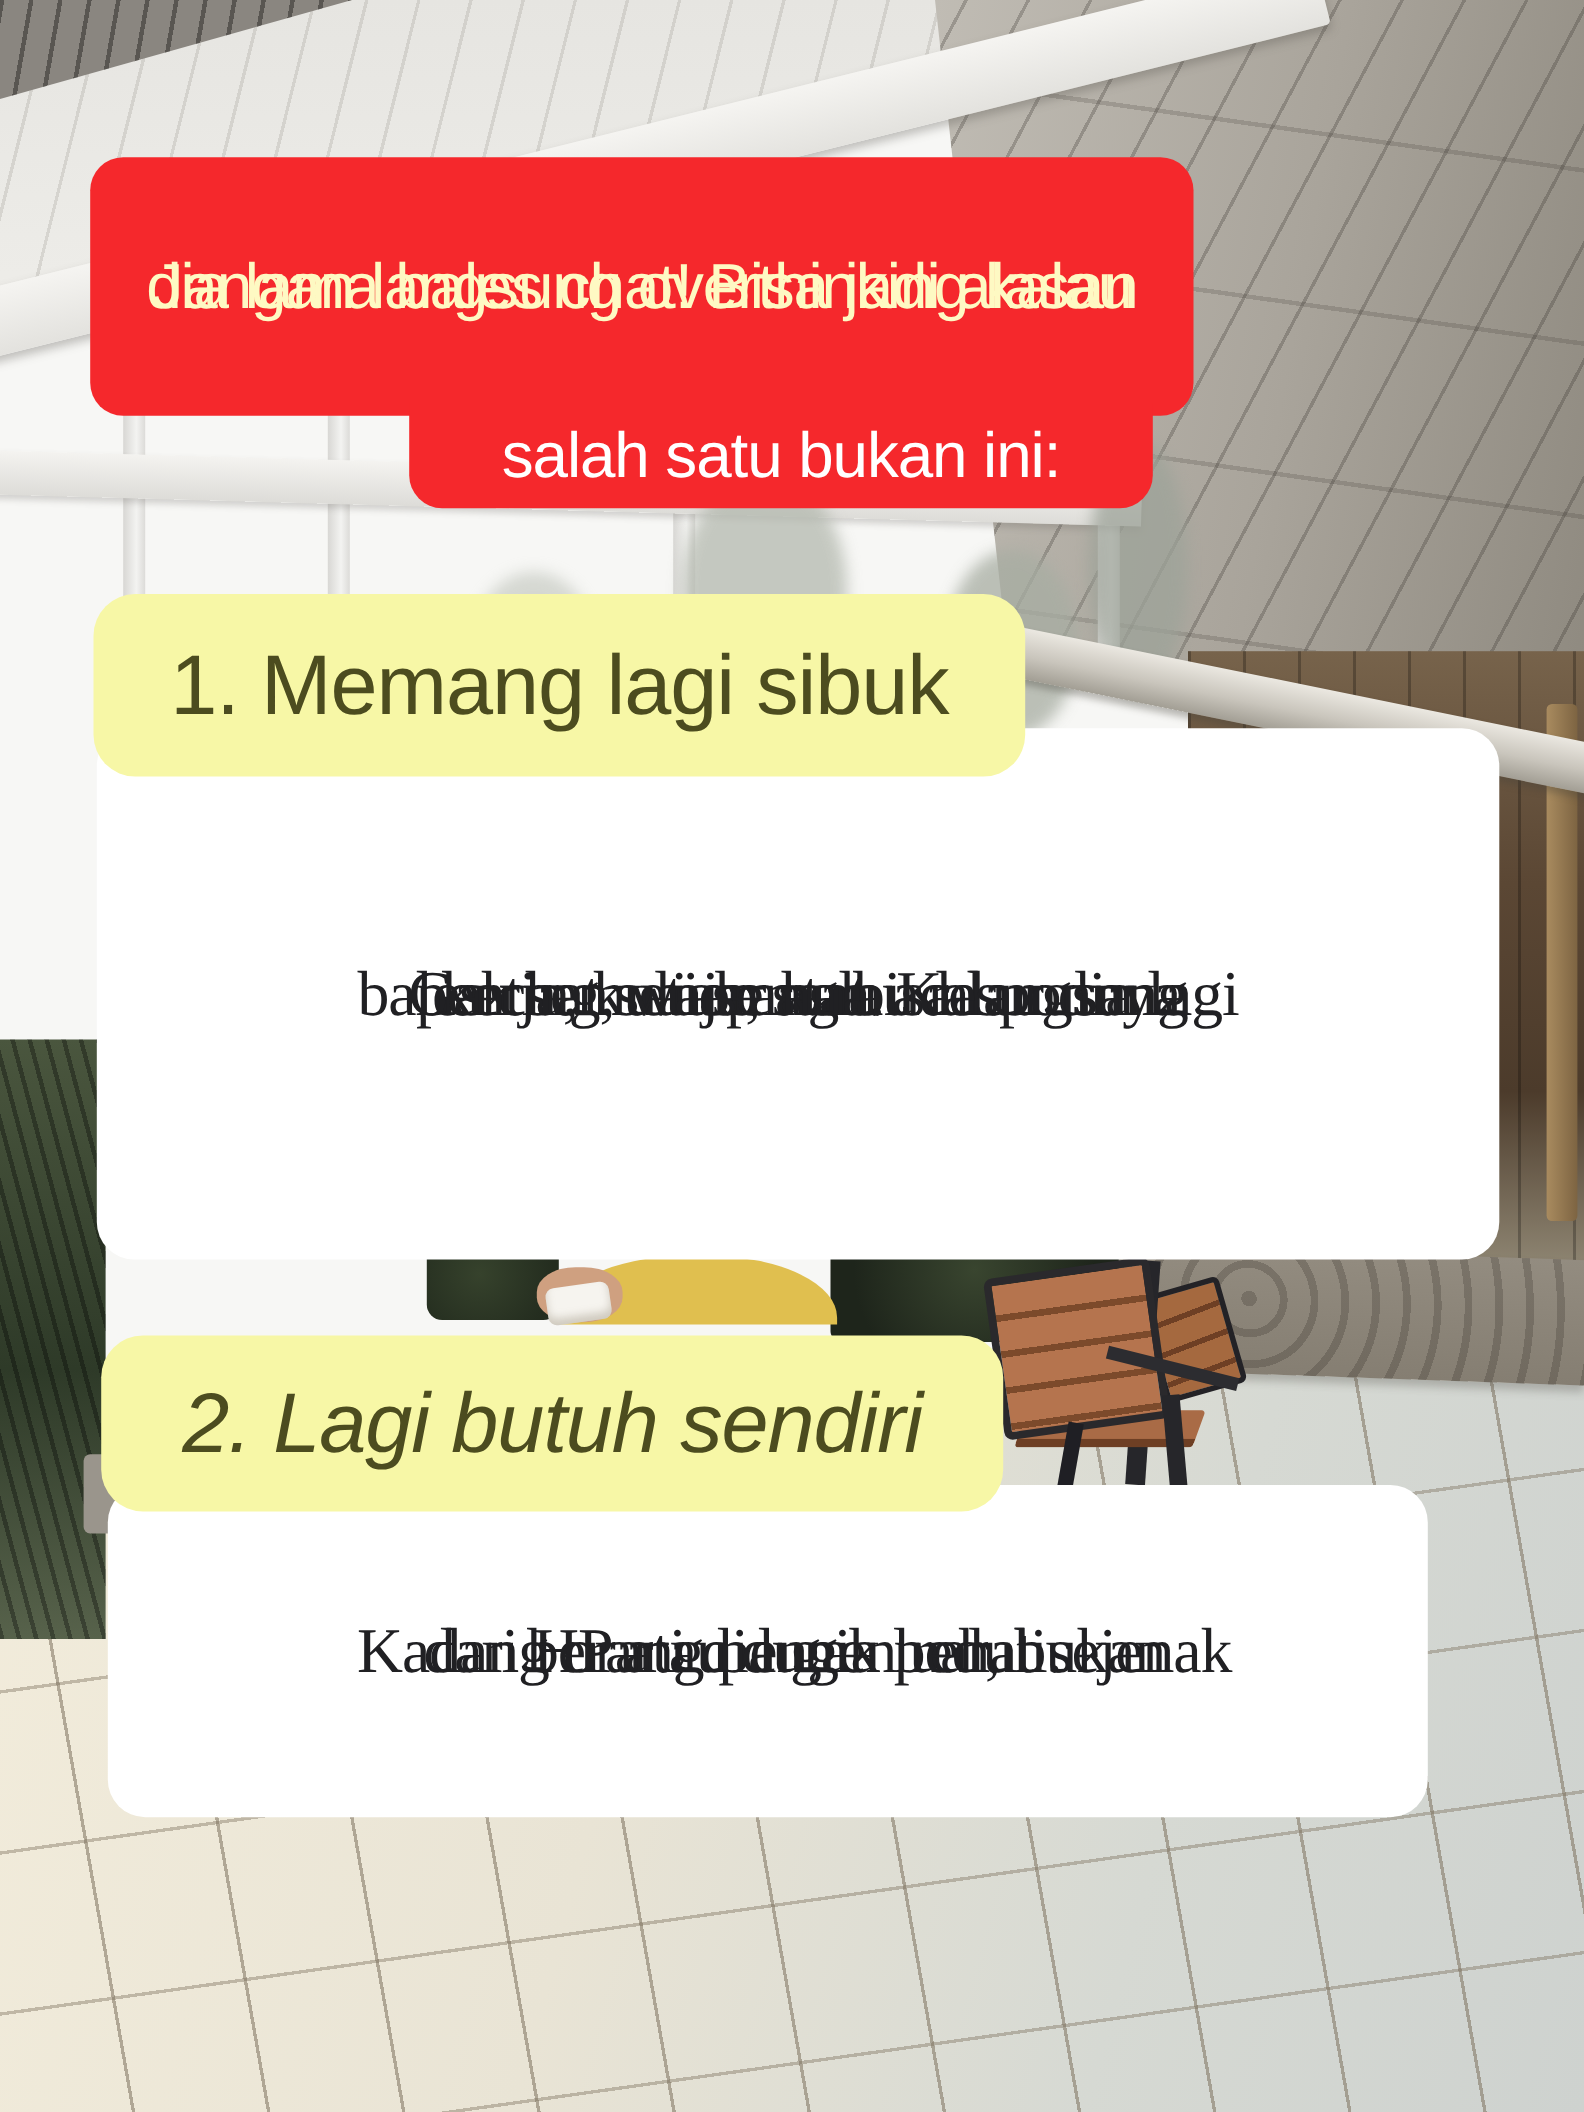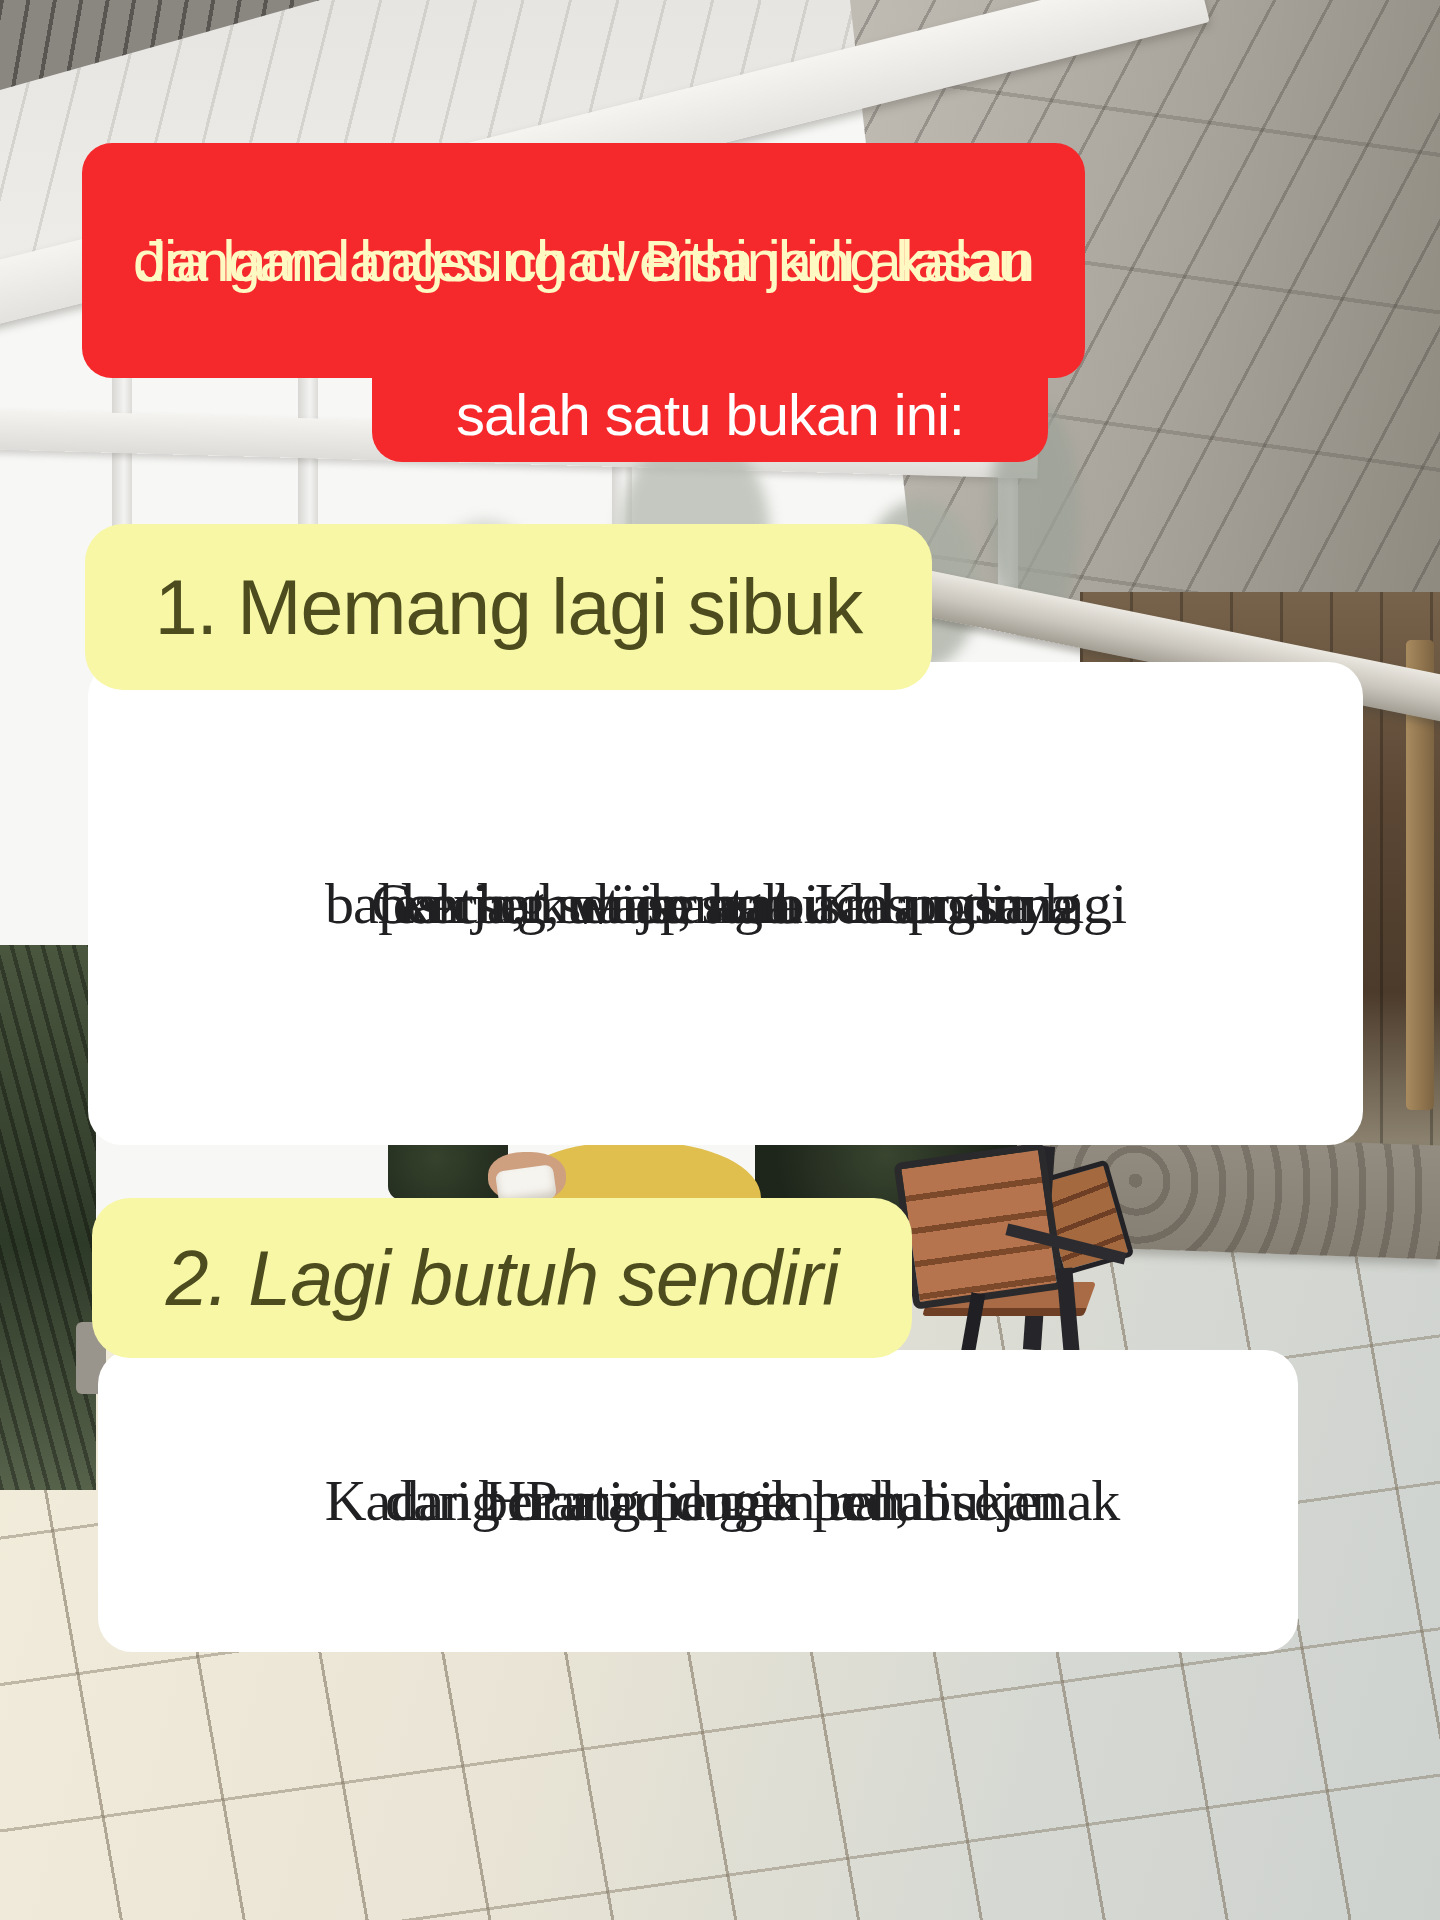--- a/index.html
+++ b/index.html
@@ -118,21 +118,21 @@
   }
   .banner-line{position:static;line-height:88px;font-size:58px;font-weight:500;
     letter-spacing:-1px;white-space:nowrap;}
   .card{background:#ffffff;border-radius:34px;display:flex;flex-direction:column;
     justify-content:center;align-items:center;text-align:center;z-index:21;font-family:Liberation Serif, serif;}
   .card1{left:88px;top:662px;width:1275px;height:483px;}
   .card2{left:98px;top:1350px;width:1200px;height:302px;padding-left:48px;}
   .body-line{position:static;line-height:88px;font-size:58px;font-weight:500;
     letter-spacing:-1px;white-space:nowrap;}
   .chip{border-radius:38px;display:flex;justify-content:center;align-items:center;
-    z-index:22;font-size:77px;font-weight:500;letter-spacing:-1px;white-space:nowrap;}
+    z-index:22;font-size:77px;font-weight:500;letter-spacing:-1px;white-space:nowrap;margin-top:16px;}
   .chip1{left:85px;top:524px;width:847px;height:166px;}
   .chip2{left:92px;top:1198px;width:820px;height:160px;}
 </style>
 </head>
 <body>
 
 <div id="stage">
 
   <div class="roof-light"></div>
   <div class="roof-corner"></div>

